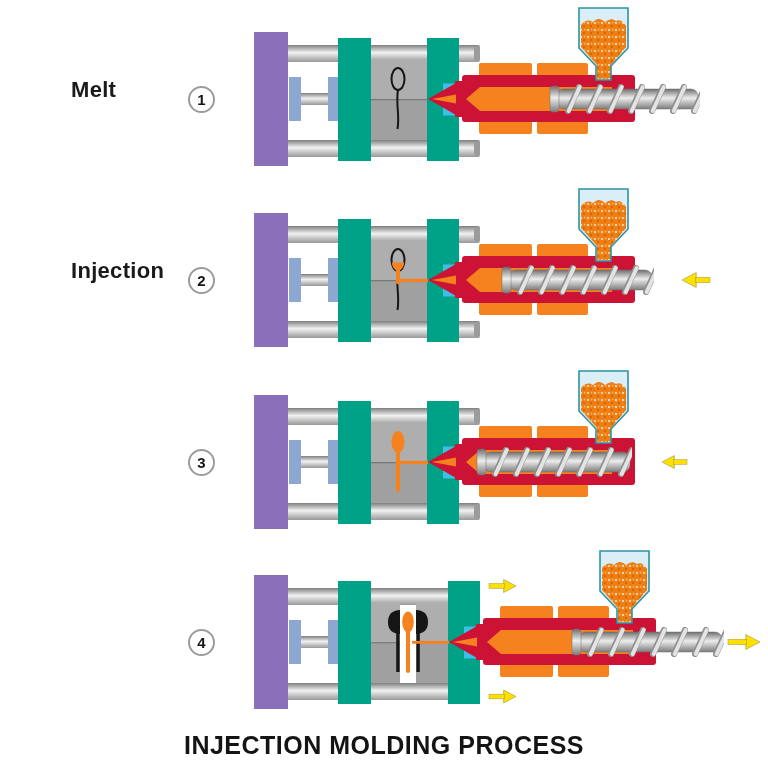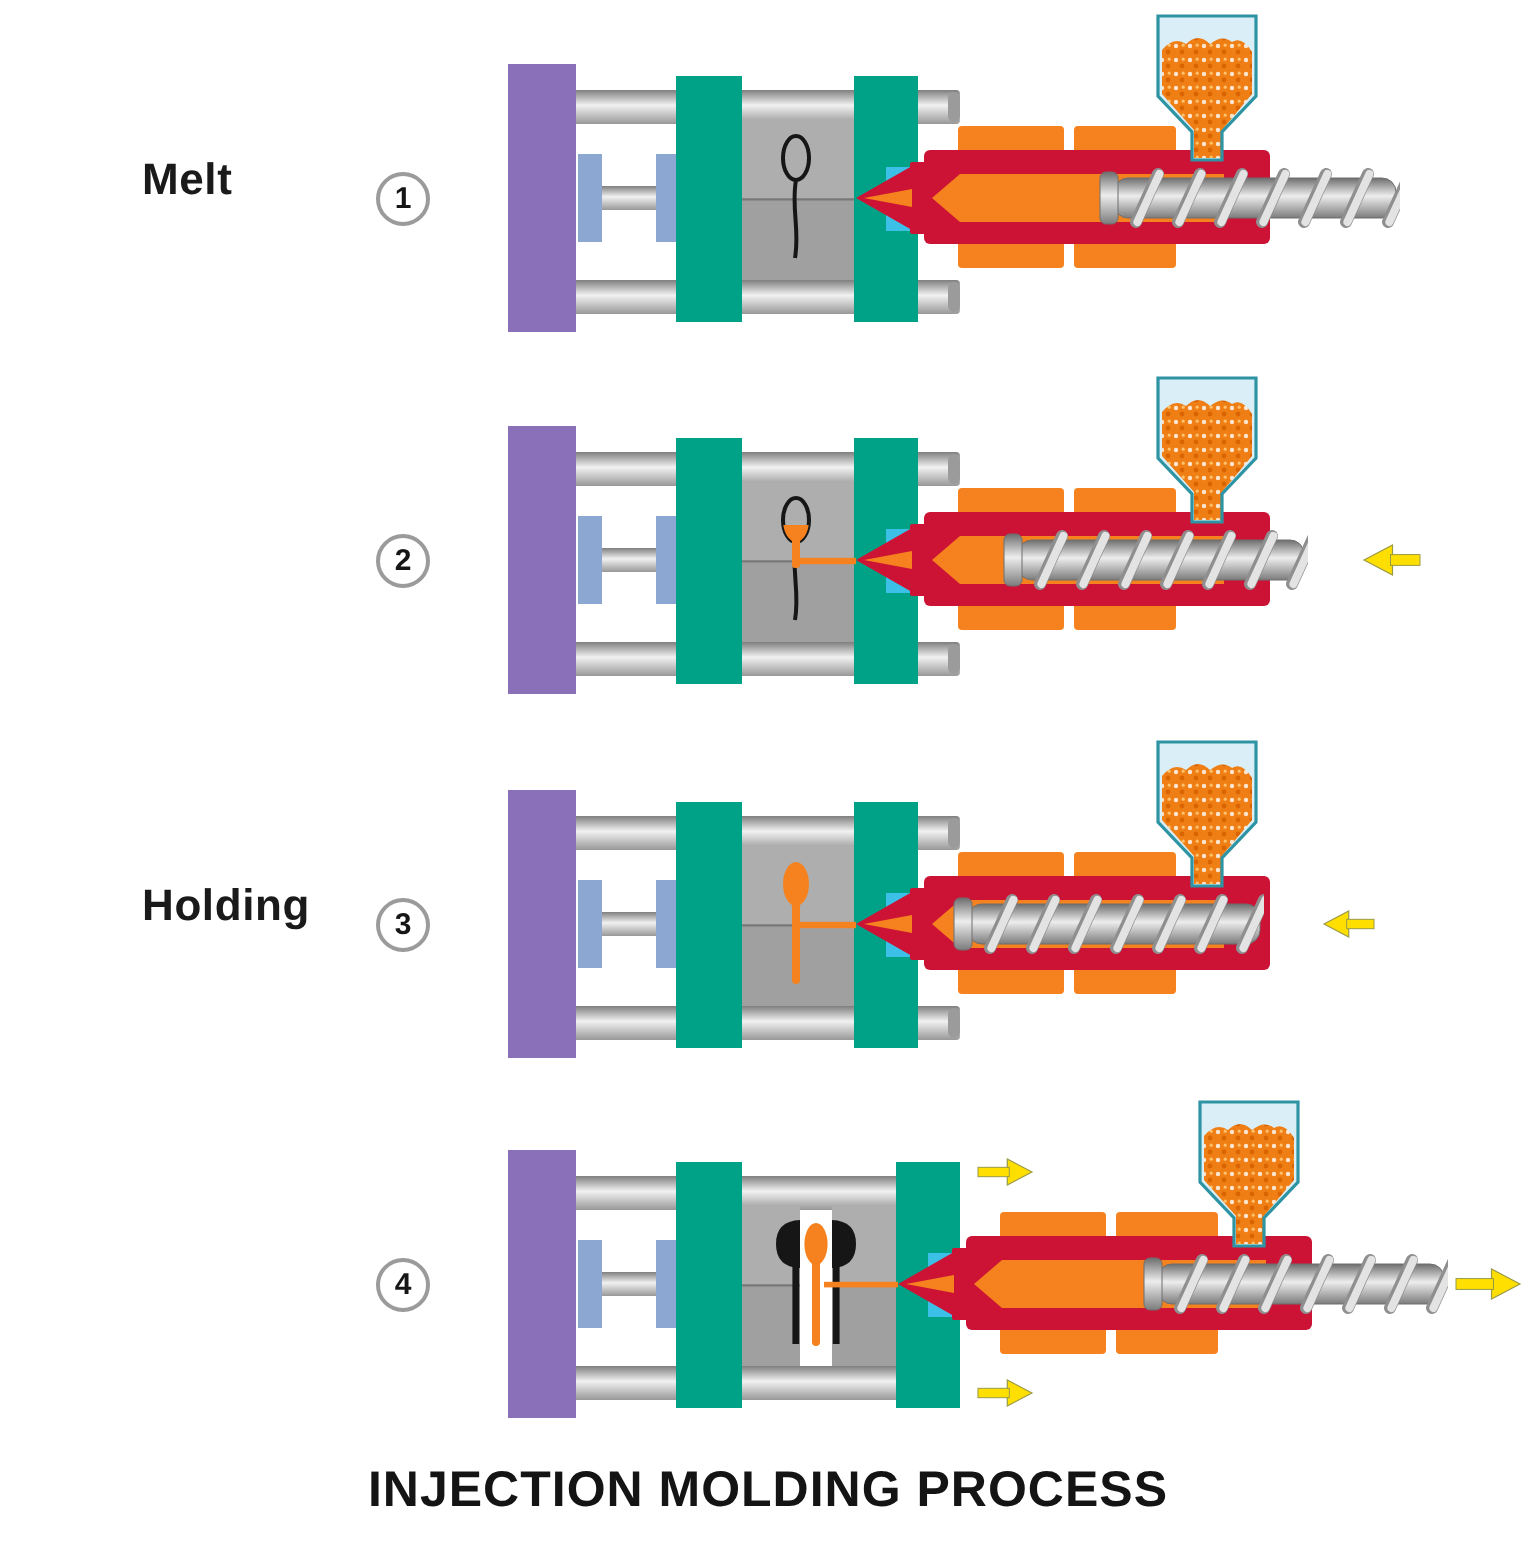--- a/index.html
+++ b/index.html
@@ -88,20 +88,21 @@
         </g>
         <path d="M329,1 l49,0 0,40 -17,18 0,14 -15,0 0,-14 -17,-18 Z" fill="#d9eef7"></path>
         <path d="M331,18 q6,-7 12,-3 q6,-6 12,0 q6,-5 11,-1 q5,-3 10,5 L376,40 L361,58 L361,72 L347,72 L347,58 L331,40 Z" fill="url(#g0pel)"></path>
         <path d="M329,1 l49,0 0,40 -17,18 0,14 -15,0 0,-14 -17,-18 Z" fill="none" stroke="#2e93a3" stroke-width="1.6"></path>
         <ellipse cx="148" cy="72" rx="6.5" ry="11" fill="none" stroke="#161616" stroke-width="2"></ellipse>
         <path d="M148,83 C145.5,97 150,108 147.5,122" fill="none" stroke="#161616" stroke-width="2"></path>
       </svg>
   </div>
 
   <div class="row" style="top:188px">
+    <div class="stage-label">Injection</div>
     <div class="stage-num">2</div>
     <svg class="machine" id="machine-1" viewBox="0 0 520 165">
         <defs>
           <linearGradient id="g1bar" x1="0" y1="0" x2="0" y2="1">
             <stop offset="0%" stop-color="#7f7f7f"></stop>
             <stop offset="45%" stop-color="#f1f1f1"></stop>
             <stop offset="100%" stop-color="#989898"></stop>
           </linearGradient>
           <linearGradient id="g1shaft" x1="0" y1="0" x2="0" y2="1">
             <stop offset="0%" stop-color="#6e6e6e"></stop>
@@ -170,21 +171,20 @@
         <path d="M148,83 C145.5,97 150,108 147.5,122" fill="none" stroke="#161616" stroke-width="2"></path>
         <ellipse cx="148" cy="72" rx="6.5" ry="11" fill="#f5821f" clip-path="url(#g1bw)"></ellipse>
         <rect x="146" y="80" width="4" height="16" rx="1.5" fill="#f5821f"></rect>
         <rect x="150" y="90.9" width="28" height="3.2" fill="#f5821f"></rect>
         <polygon points="432,92 446.25,84.5 446.25,99.5" fill="#ffdf00" stroke="#9a9a45" stroke-width="0.6"></polygon>
         <rect x="445.25" y="89.3" width="14.75" height="5.3999999999999995" fill="#ffdf00" stroke="#9a9a45" stroke-width="0.5"></rect>
       </svg>
   </div>
 
   <div class="row" style="top:370px">
-    <div class="stage-label">Holding</div>
     <div class="stage-num">3</div>
     <svg class="machine" id="machine-2" viewBox="0 0 520 165">
         <defs>
           <linearGradient id="g2bar" x1="0" y1="0" x2="0" y2="1">
             <stop offset="0%" stop-color="#7f7f7f"></stop>
             <stop offset="45%" stop-color="#f1f1f1"></stop>
             <stop offset="100%" stop-color="#989898"></stop>
           </linearGradient>
           <linearGradient id="g2shaft" x1="0" y1="0" x2="0" y2="1">
             <stop offset="0%" stop-color="#6e6e6e"></stop>

